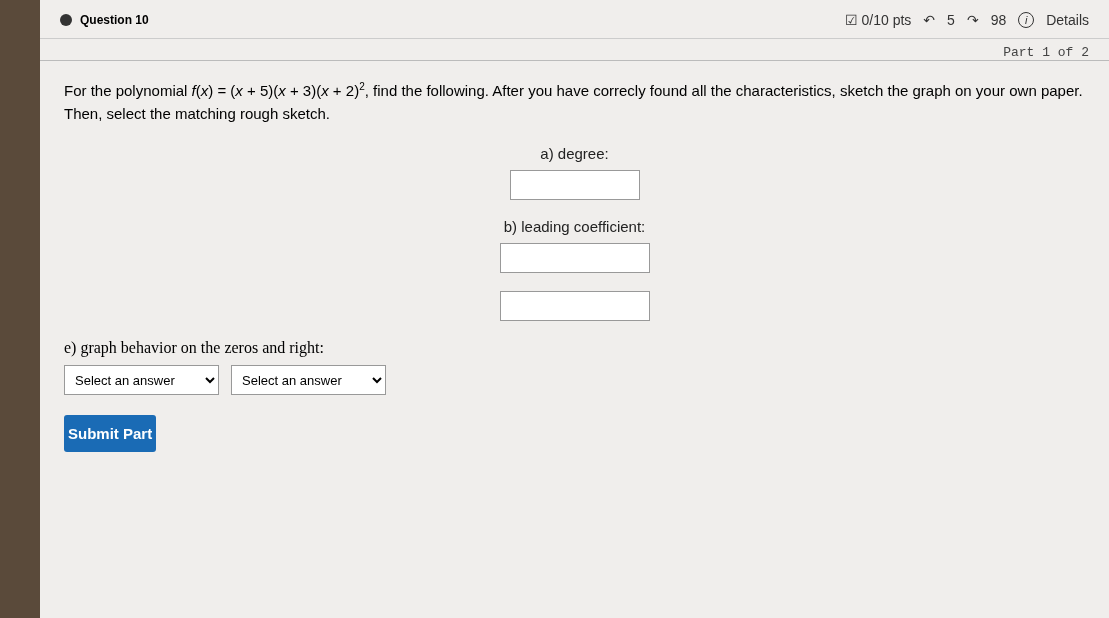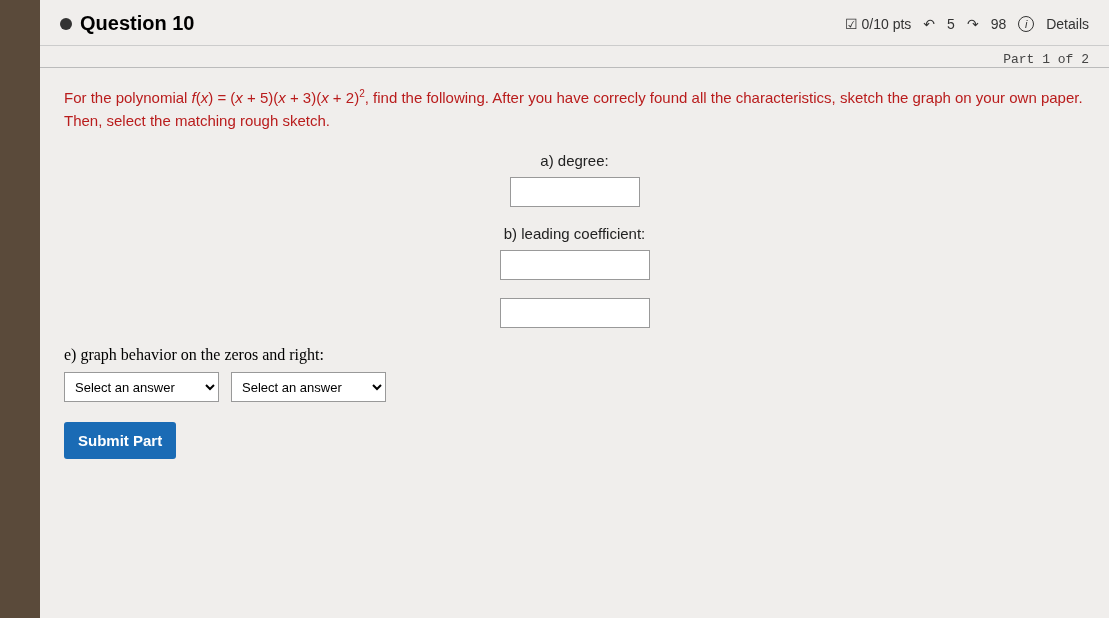--- a/index.html
+++ b/index.html
@@ -34,21 +34,21 @@
     .question-header {
       display: flex;
       align-items: center;
       justify-content: space-between;
       padding: 12px 20px 10px 20px;
       border-bottom: 1px solid #ccc;
       background: #f0eeec;
     }
 
     .question-title {
-      font-size: 20px;
+      font-size: 12px;
       font-weight: bold;
       font-family: Arial, sans-serif;
       display: flex;
       align-items: center;
       gap: 8px;
     }
 
     .question-dot {
       width: 12px;
       height: 12px;
@@ -98,21 +98,21 @@
 
     .question-body {
       padding: 14px 24px 10px 24px;
       flex: 1;
     }
 
     .question-text {
       font-family: Arial, sans-serif;
       font-size: 15px;
       line-height: 1.5;
-      color: #b91c1c;
+      color: #000000;
       margin-bottom: 20px;
     }
 
     .form-row {
       display: flex;
       align-items: center;
       margin-bottom: 18px;
       font-family: Arial, sans-serif;
       font-size: 15px;
       color: #222;
@@ -155,21 +155,21 @@
       font-size: 13px;
       height: 30px;
       cursor: pointer;
       min-width: 155px;
     }
 
     .submit-btn {
       background: #1a6bb5;
       color: #fff;
       border: none;
-      padding: 10px 14px;
+      padding: 10px 4px;
       font-size: 15px;
       font-weight: bold;
       font-family: Arial, sans-serif;
       cursor: pointer;
       border-radius: 3px;
       margin-top: 4px;
     }
 
     sup {
       font-size: 10px;

